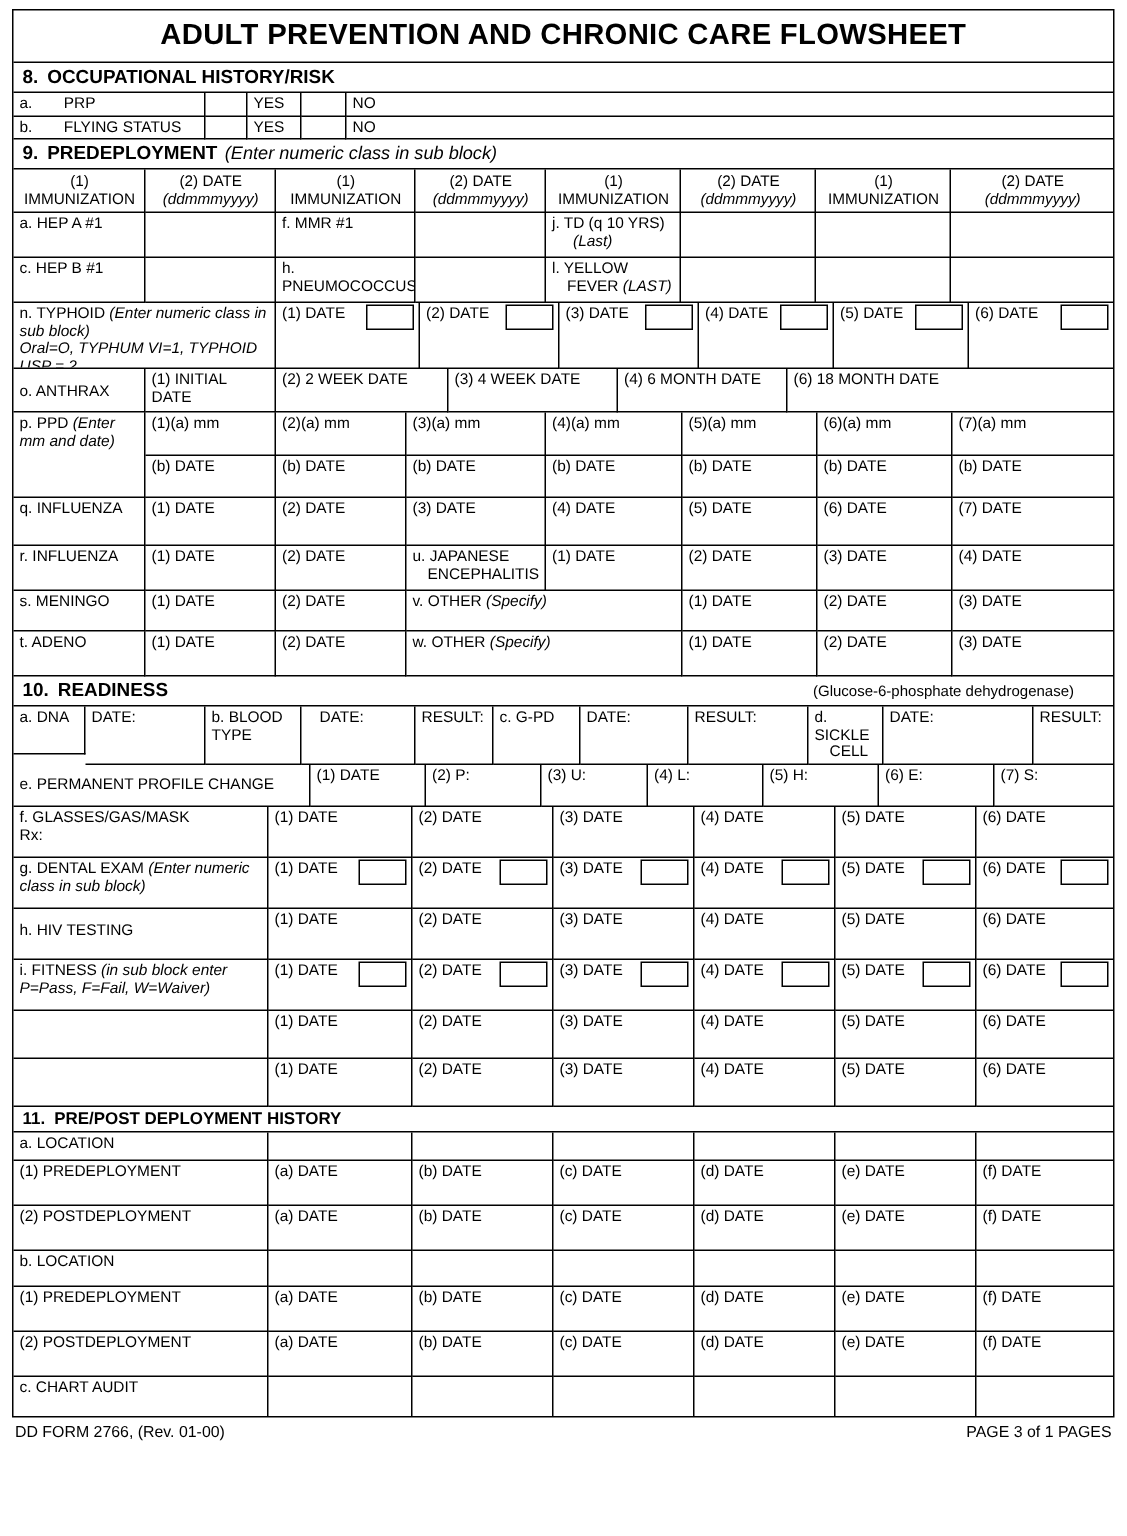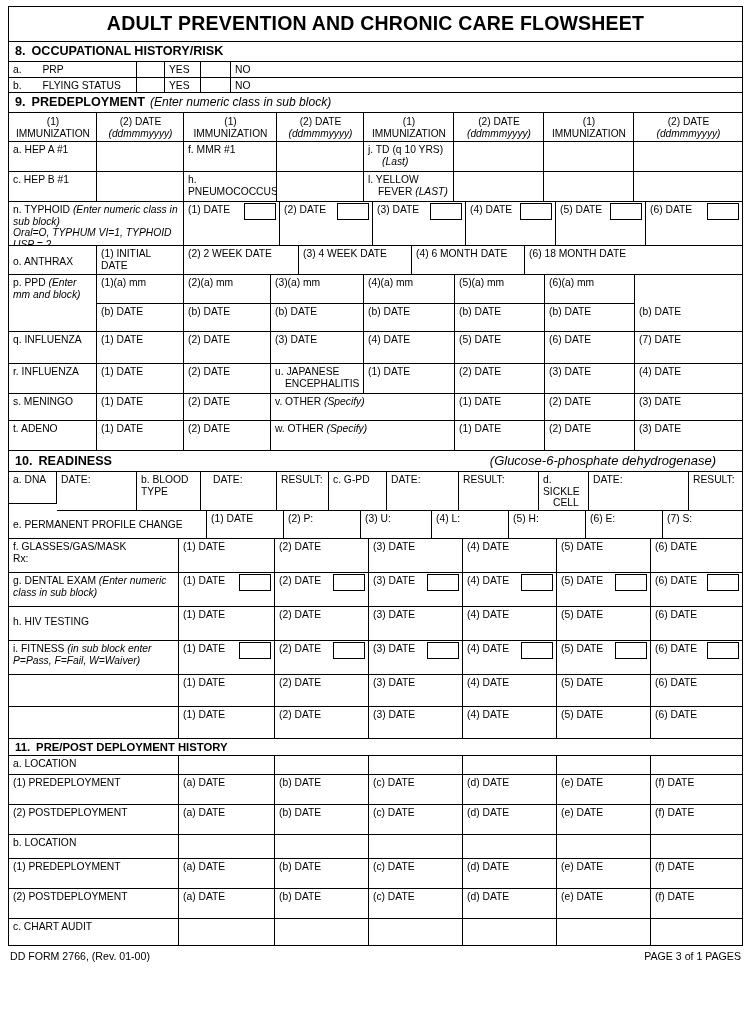--- a/index.html
+++ b/index.html
@@ -50,21 +50,21 @@
     font-size:12.6px;
     padding:2px 4px 3px 6px;
     display:flex;
     align-items:baseline;
   }
   .sec-head .num{margin-right:6px;}
   .sec-head .ital{
     font-weight:normal;font-style:italic;font-size:12.1px;margin-left:5px;
   }
   .sec-head .right-ital{
-    margin-left:auto;font-weight:normal;font-style:italic;font-size:13px;
+    margin-left:auto;font-weight:normal;font-size:10px;
     padding-right:22px;
   }
   .sec-head.small{font-size:11.3px;padding:2px 4px 2px 6px;}
 
   i,.it{font-style:italic;}
   .hdr-cell{font-size:10.2px;line-height:12px;text-align:center;padding-top:3px;}
   .hdr-cell .l2{display:block;}
 
   
   .subbox{
@@ -226,28 +226,29 @@
     <div class="cell" style="width:88px;height:29px;padding-top:10px">o.  ANTHRAX</div>
     <div class="cell" style="width:87px">(1) INITIAL DATE</div>
     <div class="cell" style="width:115px">(2) 2 WEEK DATE</div>
     <div class="cell" style="width:113px">(3) 4 WEEK DATE</div>
     <div class="cell" style="width:113px">(4) 6 MONTH DATE</div>
     <div class="cell last" style="flex:1">(6) 18 MONTH DATE</div>
   </div>
 
   <div class="row">
     <div class="cell" style="width:88px;height:29px;border-bottom:none">
-      <span>p. PPD </span><span class="it">(Enter mm and block)</span>
+      <span>p. PPD </span><span class="it">(Enter mm and date)</span>
     </div>
     <div class="cell" style="width:87px">(1)(a) mm</div>
     <div class="cell" style="width:87px">(2)(a) mm</div>
     <div class="cell" style="width:93px">(3)(a) mm</div>
     <div class="cell" style="width:91px">(4)(a) mm</div>
     <div class="cell" style="width:90px">(5)(a) mm</div>
     <div class="cell" style="width:90px">(6)(a) mm</div>
+    <div class="cell last" style="flex:1">(7)(a) mm</div>
   </div>
 
   <div class="row">
     <div class="cell" style="width:88px;height:28px"></div>
     <div class="cell" style="width:87px">(b) DATE</div>
     <div class="cell" style="width:87px">(b) DATE</div>
     <div class="cell" style="width:93px">(b) DATE</div>
     <div class="cell" style="width:91px">(b) DATE</div>
     <div class="cell" style="width:90px">(b) DATE</div>
     <div class="cell" style="width:90px">(b) DATE</div>

